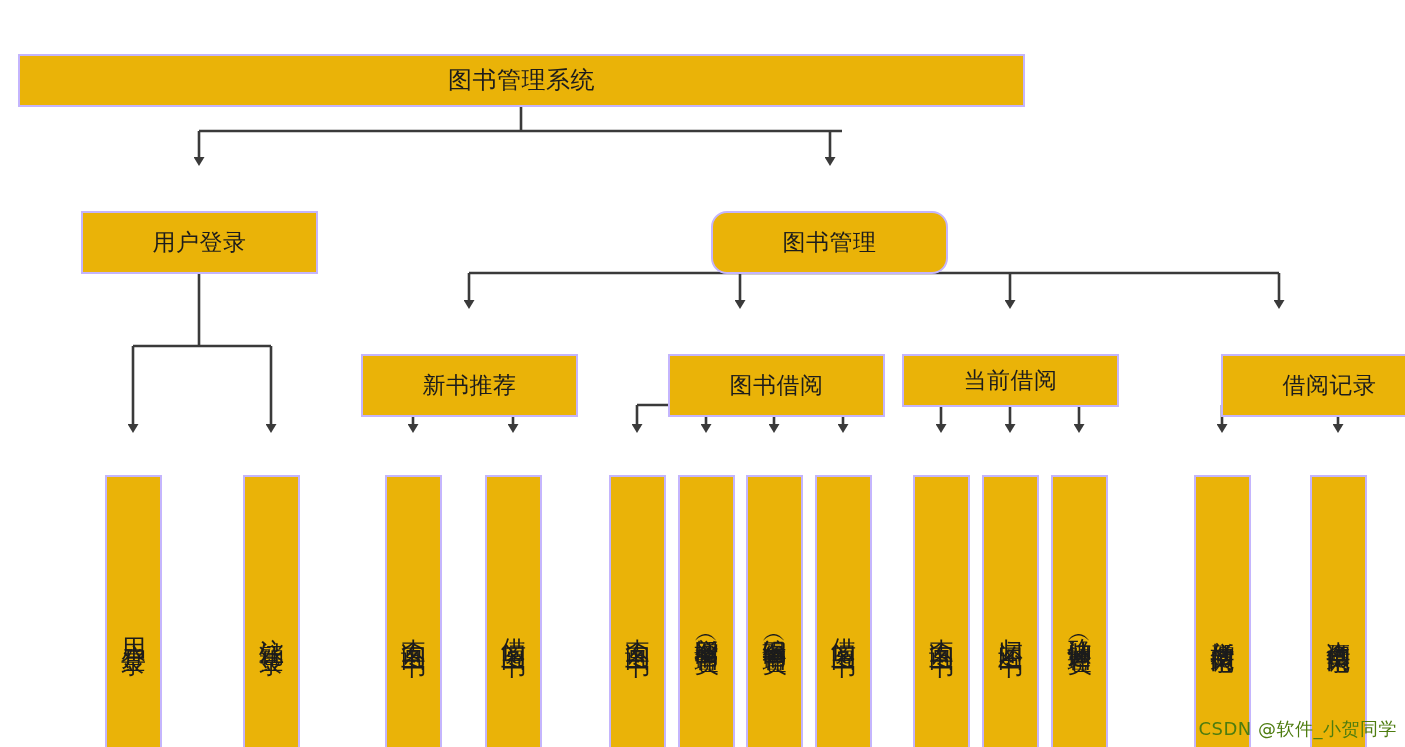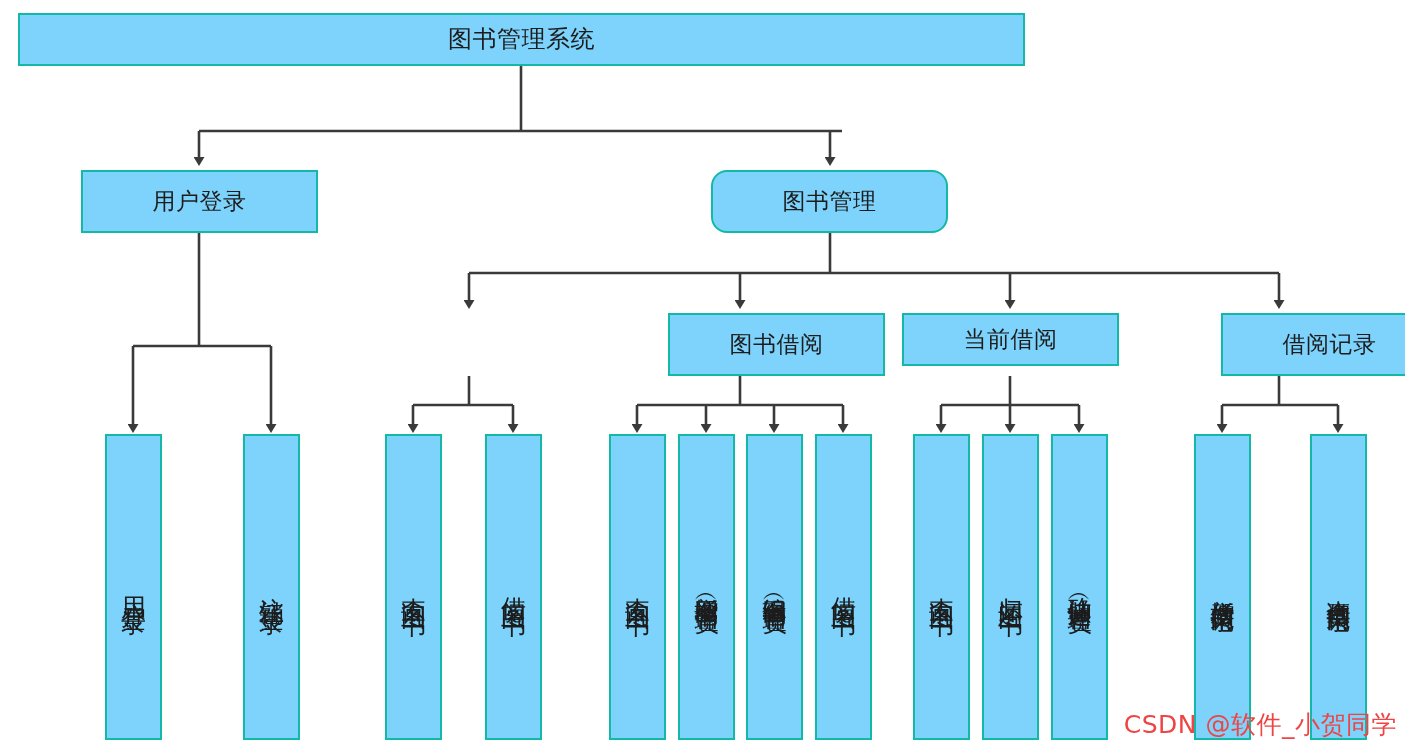--- a/index.html
+++ b/index.html
@@ -23,26 +23,27 @@
     position: absolute;
     left: 0;
     top: 0;
     width: 1405px;
     height: 747px;
     pointer-events: none;
   }
   .node {
     position: absolute;
     box-sizing: border-box;
-    background: #7dd3fc;
-    border: 2px solid #14b8a6;
+    background: #eab308;
+    border: 2px solid #c4b5fd;
     display: flex;
     align-items: center;
     justify-content: center;
     z-index: 2;
+    margin-top: 41px;
   }
   .node .label {
     color: #1c1c1c;
     letter-spacing: 0.5px;
     white-space: nowrap;
     line-height: 1.12;
   }
   .node.horiz .label {
     font-size: 23px;
   }
@@ -62,22 +63,22 @@
     white-space: nowrap;
   }
   .node.vert.tight .label {
     font-size: 24px;
     letter-spacing: 2px;
   }
   #watermark {
     position: absolute;
     right: 8px;
     bottom: 6px;
-    font-size: 25px;
-    color: #ef4444;
+    font-size: 18px;
+    color: #4d7c0f;
     letter-spacing: 0.5px;
     z-index: 5;
     white-space: nowrap;
     font-family: "DejaVu Sans", "Liberation Sans", sans-serif;
   }
 </style>
 </head>
 <body>
 
 <div id="canvas">
@@ -136,20 +137,23 @@
     <span class="label">图书管理系统</span>
   </div>
 
   <div class="node horiz" style="left:81px; top:170px; width:237px; height:63px;">
     <span class="label">用户登录</span>
   </div>
   <div class="node horiz" style="left:711px; top:170px; width:237px; height:63px;border-radius:16px;">
     <span class="label">图书管理</span>
   </div>
 
+  <div class="node horiz" style="left:361px; top:313px; width:217px; height:63px;">
+    <span class="label">新书推荐</span>
+  </div>
   <div class="node horiz" style="left:668px; top:313px; width:217px; height:63px;">
     <span class="label">图书借阅</span>
   </div>
   <div class="node horiz" style="left:902px; top:313px; width:217px; height:53px;">
     <span class="label">当前借阅</span>
   </div>
   <div class="node horiz" style="left:1221px; top:313px; width:217px; height:63px;">
     <span class="label">借阅记录</span>
   </div>
 

